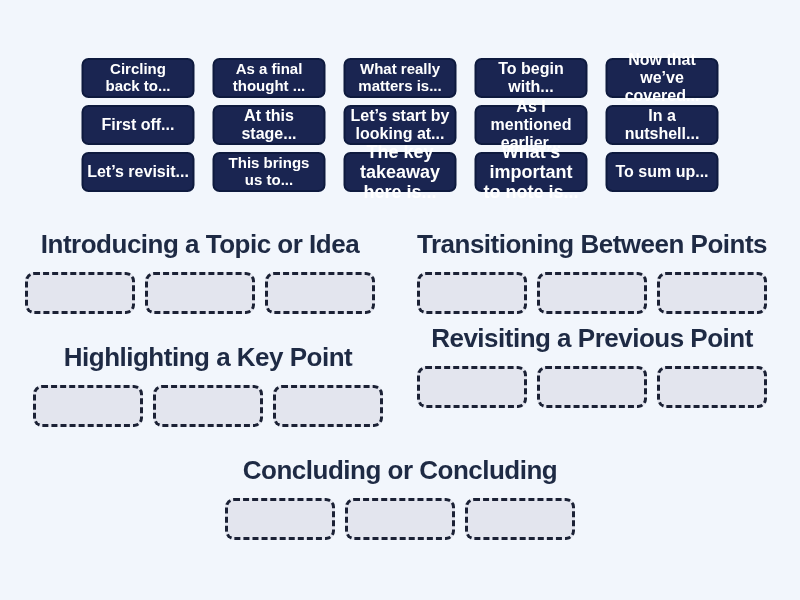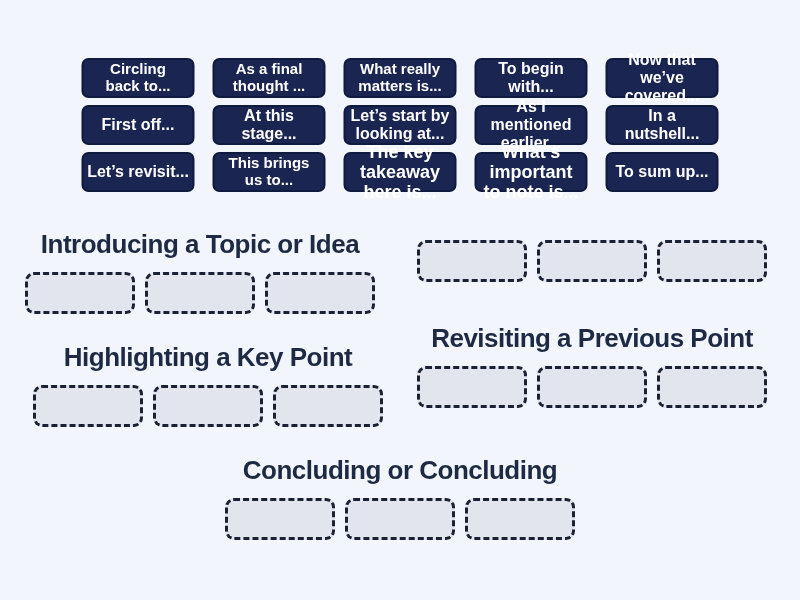--- a/index.html
+++ b/index.html
@@ -78,20 +78,21 @@
   <div class="cat" id="cat-introducing">
     <h2 class="cat-title">Introducing a Topic or Idea</h2>
     <div class="slots">
       <div class="slot"></div>
       <div class="slot"></div>
       <div class="slot"></div>
     </div>
   </div>
 
   <div class="cat" id="cat-transitioning">
+    <h2 class="cat-title">Transitioning Between Points</h2>
     <div class="slots">
       <div class="slot"></div>
       <div class="slot"></div>
       <div class="slot"></div>
     </div>
   </div>
 
   <div class="cat" id="cat-highlighting">
     <h2 class="cat-title">Highlighting a Key Point</h2>
     <div class="slots">

